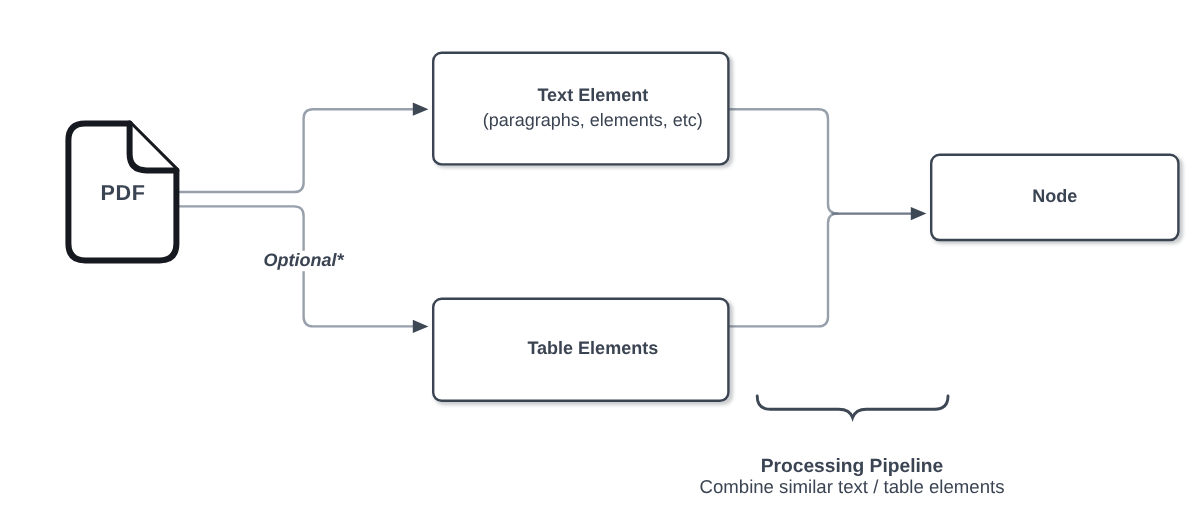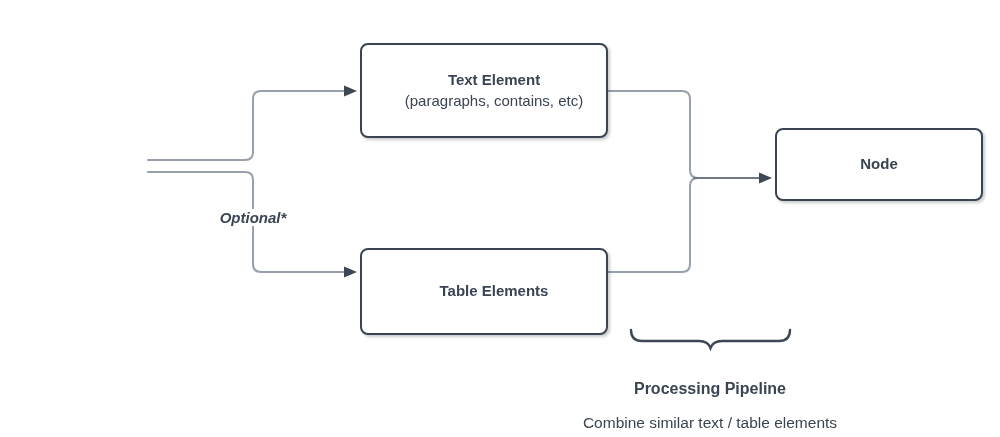--- a/index.html
+++ b/index.html
@@ -106,21 +106,21 @@
   }
 
   .pipeline-caption {
     position: absolute;
     left: 710px; top: 352px;
     transform: translateX(-50%);
     text-align: center;
     white-space: nowrap;
   }
   .pipeline-title { font-weight: bold; font-size: 16px; margin-top: 28px; }
-  .pipeline-subtitle { font-size: 15.5px; margin-top: 16px; }
+  .pipeline-subtitle { font-size: 15.5px; margin-top: 0; }
 </style>
 </head>
 <body>
 
 <div class="canvas">
 
   <svg class="connector-layer" viewBox="0 0 1000 437">
 
     <path class="line" d="M 148,160 H 245 Q 253,160 253,152 V 99 Q 253,91 261,91 H 344"></path>
     <polygon class="arrowhead" points="344,85.5 357,91 344,96.5"></polygon>
@@ -131,24 +131,31 @@
     <path class="line" d="M 608,91 H 682 Q 690,91 690,99 V 170 Q 690,178 698,178"></path>
 
     <path class="line" d="M 608,272 H 682 Q 690,272 690,264 V 186 Q 690,178 698,178"></path>
 
     <path class="line-dark" d="M 694,178 H 759"></path>
     <polygon class="arrowhead" points="759,172.5 772,178 759,183.5"></polygon>
 
     <path class="brace" d="M 631,330 Q 631,341 642,341 L 699,341 Q 708,341 710.5,348 Q 713,341 722,341 L 779,341 Q 790,341 790,330"></path>
   </svg>
 
+  <div class="pdf-icon-wrap">
+    <svg width="105" height="130" viewBox="0 0 105 130">
+      <path class="pdf-outline" d="M 58,8 L 97,47 V 108 Q 97,122 83,122 H 21 Q 7,122 7,108 V 22 Q 7,8 21,8 Z"></path>
+      <path class="pdf-outline" d="M 58,8 V 33 Q 58,47 72,47 H 97" fill="none"></path>
+    </svg>
+    <div class="pdf-label">PDF</div>
+  </div>
 
   <div class="box box-text-element">
     <div class="box-title">Text Element</div>
-    <div class="box-subtitle">(paragraphs, contains, etc)</div>
+    <div class="box-subtitle">(paragraphs, elements, etc)</div>
   </div>
 
   <div class="box box-table-elements">
     <div class="box-title">Table Elements</div>
   </div>
 
   <div class="box box-node">
     <div class="box-title">Node</div>
   </div>
 

